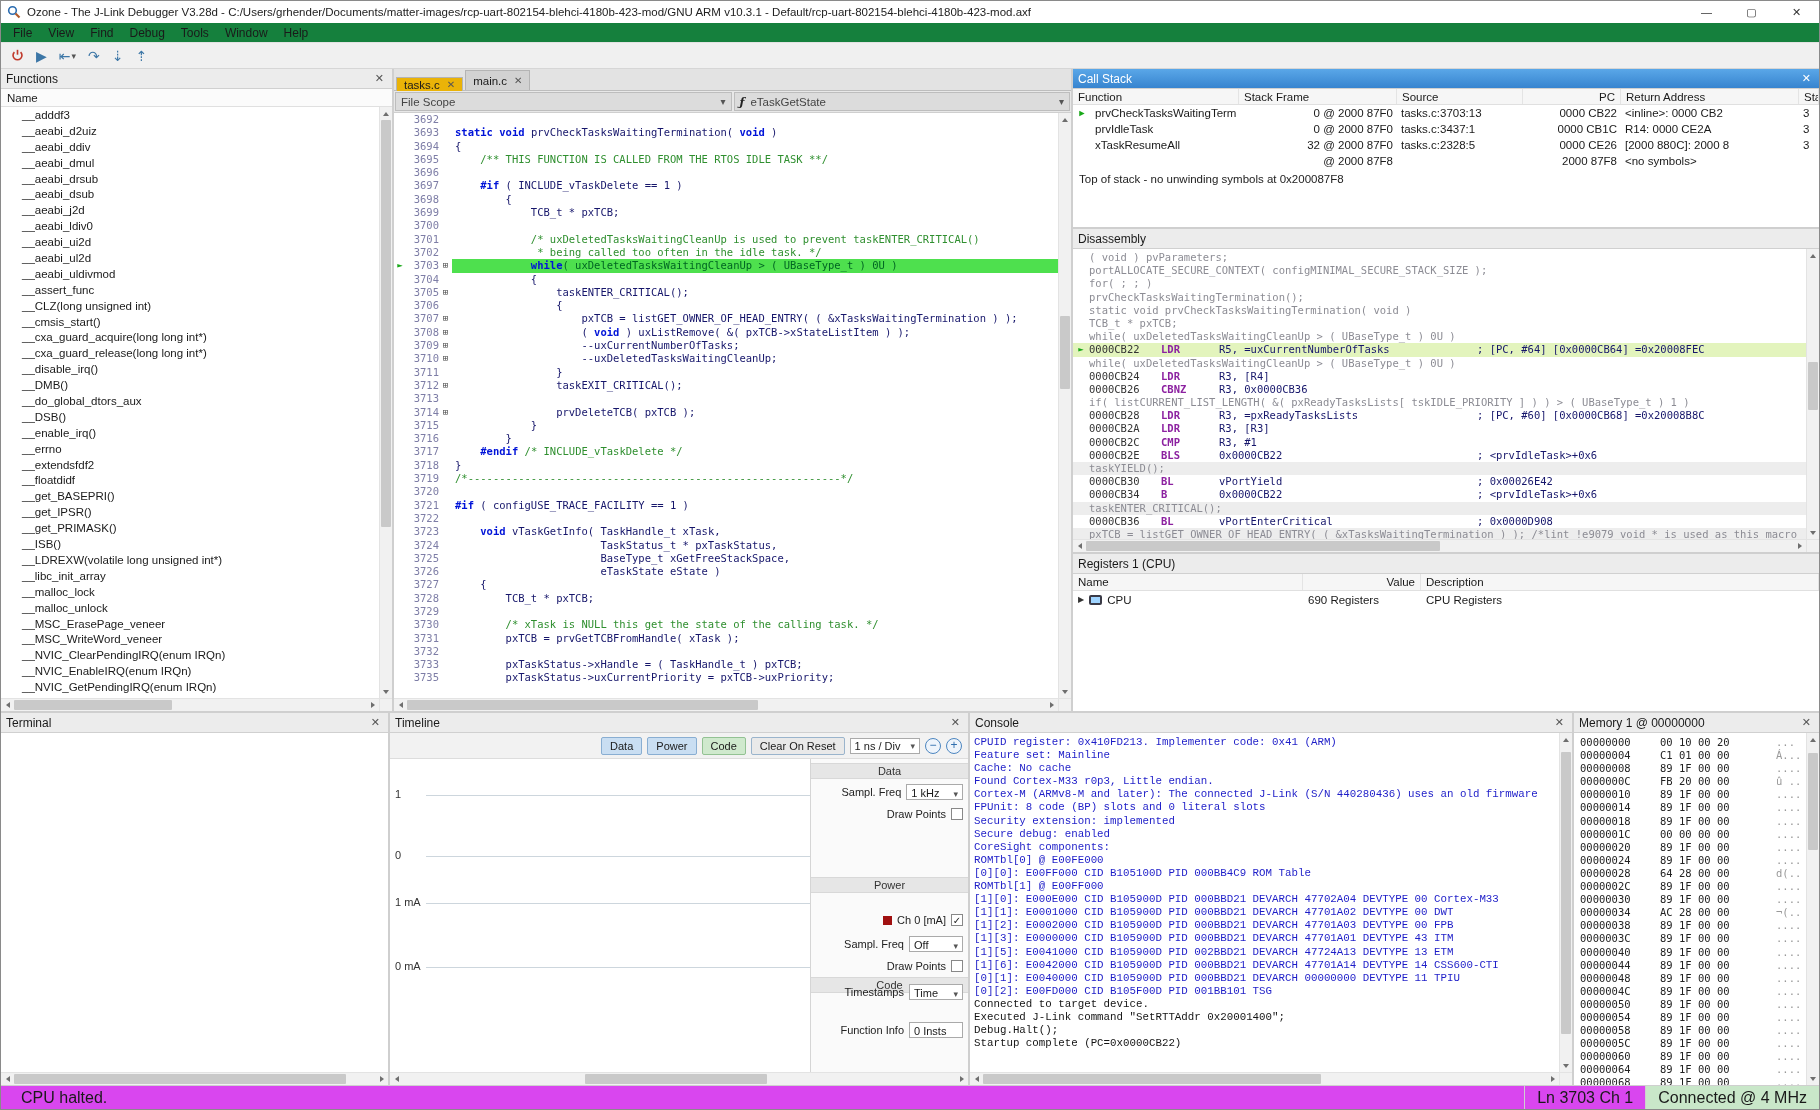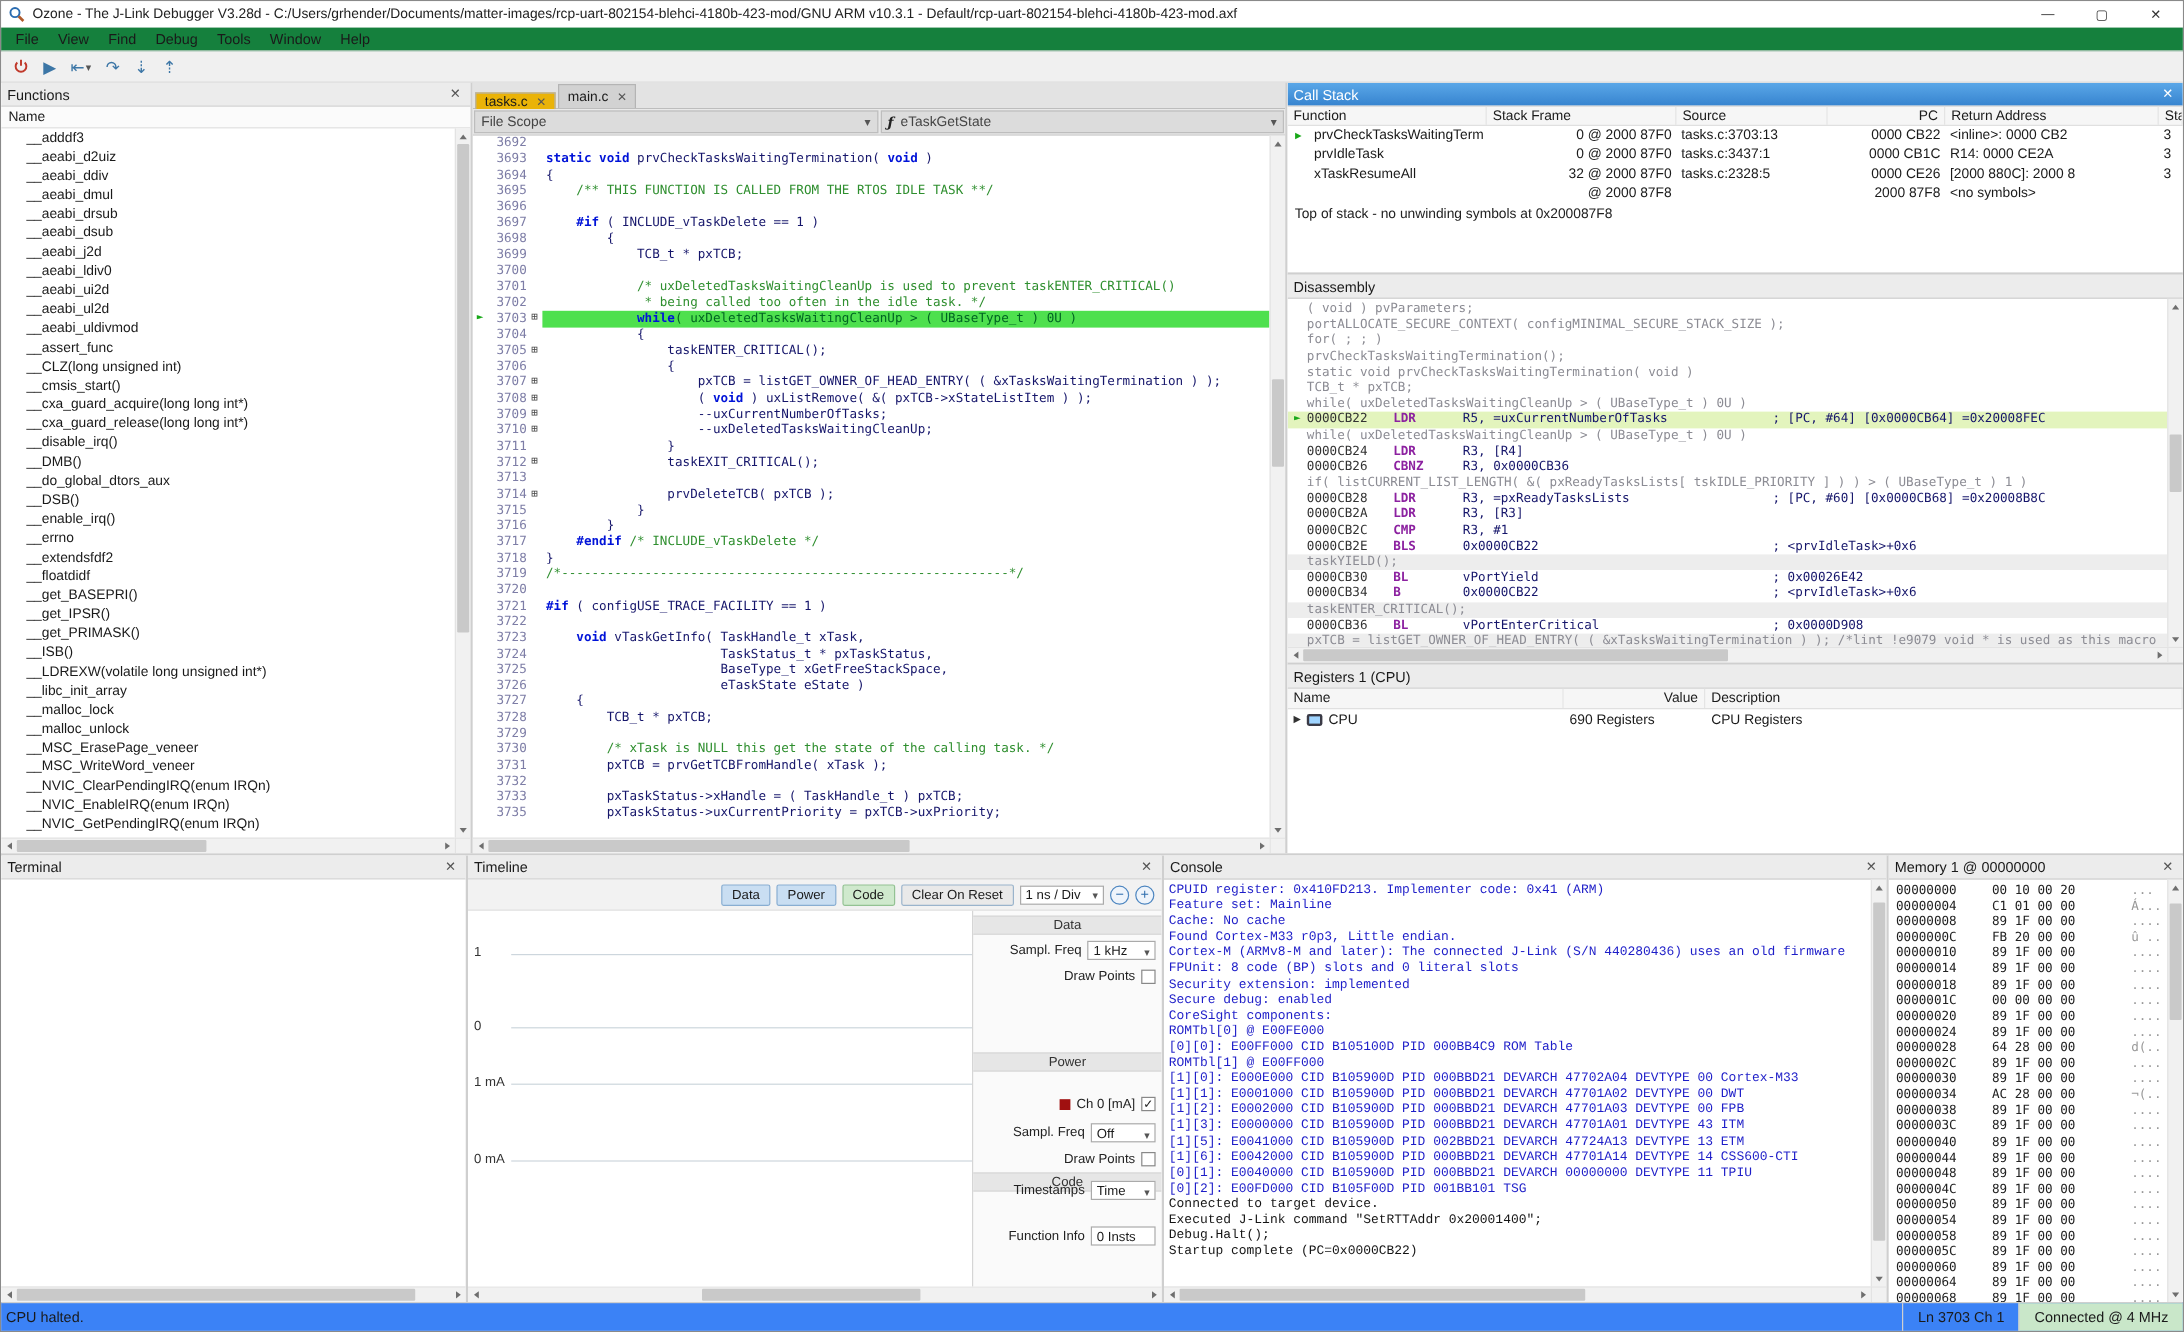--- a/index.html
+++ b/index.html
@@ -139,21 +139,21 @@
 .con-line.black{color:#141414}
 
 .panel-memory{flex:1;border-right:none}
 .mem-body{flex:1;display:flex;min-height:0}
 .mem-rows{flex:1;overflow:hidden;font-family:"DejaVu Sans Mono",monospace;font-size:10.5px;padding:3px 0 0 6px}
 .mem-row{display:flex;height:13.1px;line-height:13.1px;white-space:pre}
 .mem-addr{width:80px;color:#222}
 .mem-hex{width:116px;color:#222}
 .mem-ascii{color:#999}
 
-.statusbar{height:24px;flex:none;background:#3b82f6;border-top:1px solid #cfcfcf;display:flex;align-items:center;font-size:12px;padding-left:4px}
+.statusbar{height:24px;flex:none;background:#d946ef;border-top:1px solid #cfcfcf;display:flex;align-items:center;font-size:16px;padding-left:20px}
 .status-spacer{flex:1}
 .status-seg{padding:0 12px;border-left:1px solid #cfcfcf;height:100%;display:flex;align-items:center;white-space:nowrap}
 .status-seg.green{background:#c9e7c9}
 </style>
 </head>
 <body>
 
 <div class="window">
 
   <div class="titlebar">

